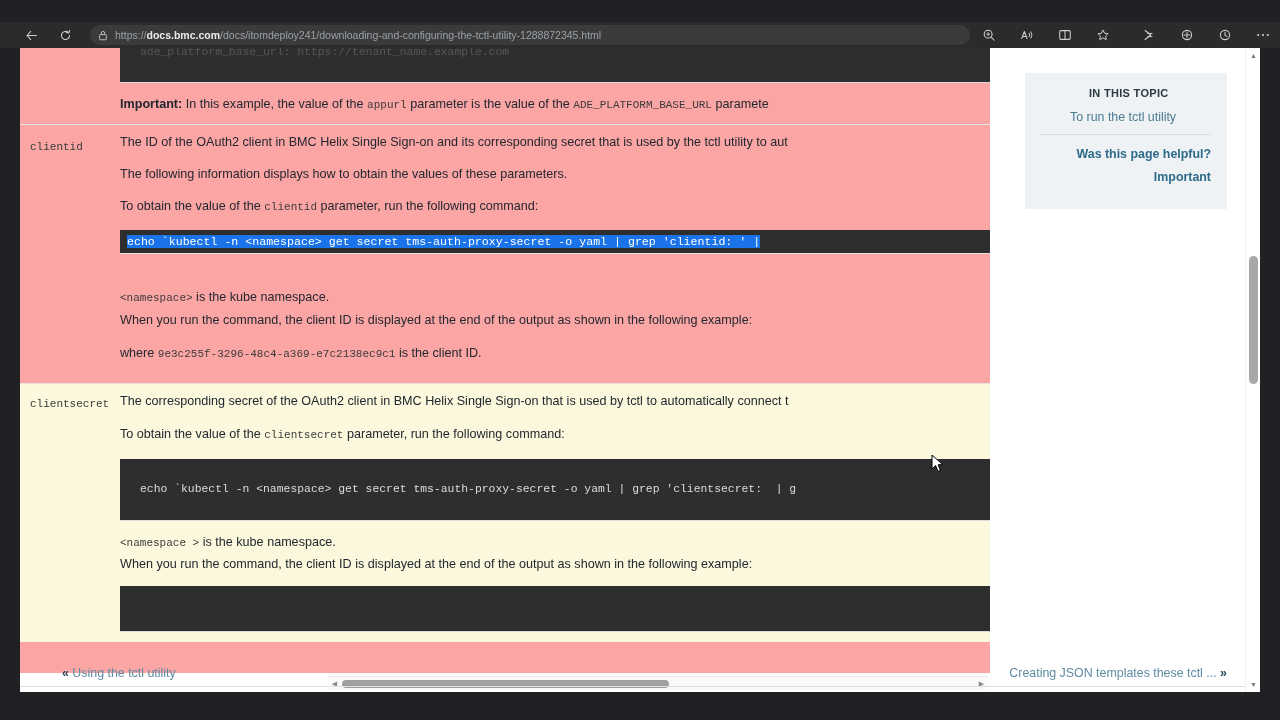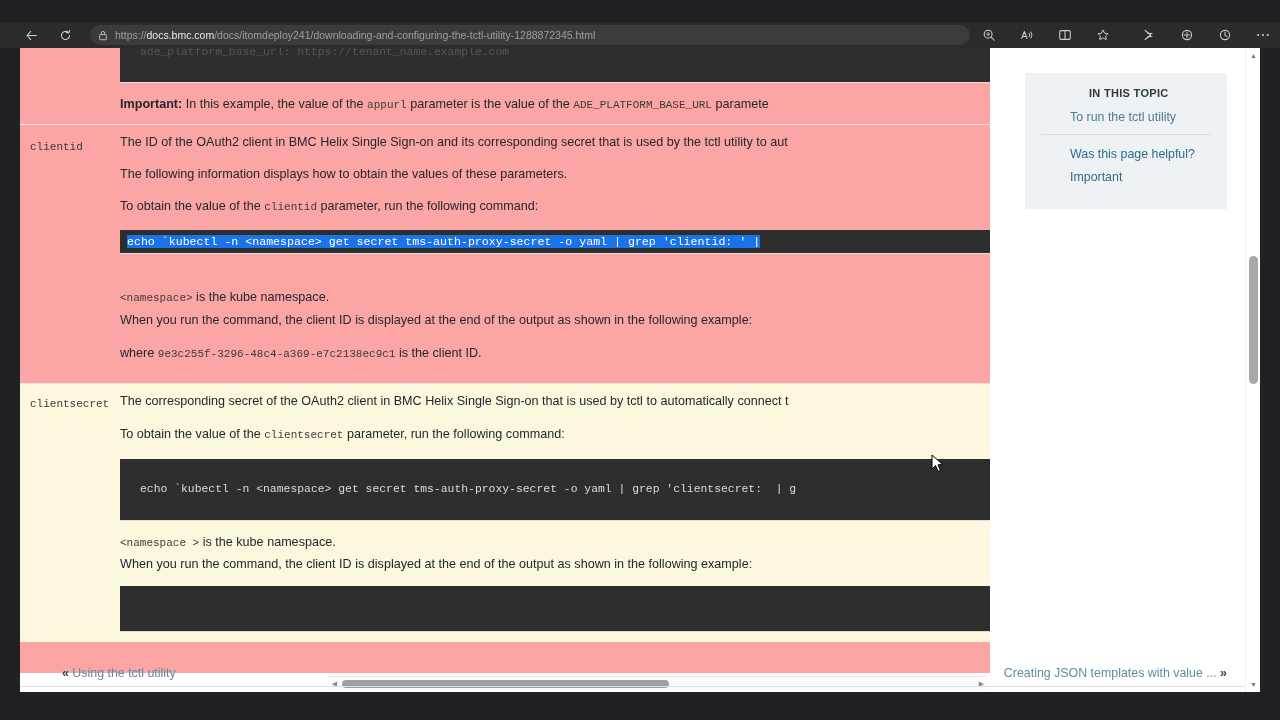--- a/index.html
+++ b/index.html
@@ -30,21 +30,21 @@
     flex: 1 1 auto; height: 20px; margin: 0 6px 0 2px;
     background: #3b3b3b; border-radius: 10px;
     display: flex; align-items: center; padding: 0 8px;
     min-width: 0;
   }
   #lock { color: #c8c8c8; margin-right: 7px; flex: 0 0 auto; display:flex; }
   #url {
     font-size: 10.5px; color: #9aa0a6; white-space: nowrap;
     overflow: hidden; text-overflow: ellipsis;
   }
-  #url .host { color: #e8eaed; font-weight: normal; }
+  #url .host { color: #e8eaed; font-weight: bold; }
   #right-icons { display: flex; align-items: center; flex: 0 0 auto; padding-right: 4px; }
 
   
   #viewport {
     position: absolute; left: 20px; top: 48px;
     width: 1240px; height: 644px;
     background: #ffffff;
     overflow: hidden;
   }
   
@@ -121,21 +121,21 @@
   }
   #rail h4 {
     font-size: 11px; letter-spacing: .3px; font-weight: bold;
     color: #2b3a42; margin-bottom: 11px; text-transform: uppercase; margin-left: 48px;
   }
   #rail a {
     display: block; font-size: 12.4px; color: #4a7b92;
     text-decoration: none; margin-bottom: 10px; margin-left: 29px;
   }
   #rail .divider { height: 1px; background: #d5dde1; margin: 6px 0 12px 0; }
-  #rail a.bold { color: #2e6b8a; font-weight: normal; margin-bottom: 9px; }
+  #rail a.bold { color: #2e6b8a; font-weight: bold; margin-bottom: 9px; text-align: right; }
 
   
   #hscroll {
     position: absolute; left: 308px; top: 628px; width: 660px; height: 14px;
     background: #fafafa; border-top: 1px solid #ececec;
     display: flex; align-items: center;
   }
   #hscroll .harrow { width: 13px; color: #8a8a8a; font-size: 7px; text-align: center; flex: 0 0 13px; }
   #hthumb {
     position: absolute; left: 14px; top: 3px; height: 8px; width: 327px;
@@ -307,21 +307,21 @@
         <div id="hthumb"></div>
       </div>
 
       <div id="footer">
         <div id="footer-rule"></div>
         <div id="fprev">
           <span class="chev">«</span>
           <span>Using the tctl utility</span>
         </div>
         <div id="fnext">
-          <span>Creating JSON templates with value ...</span>
+          <span>Creating JSON templates these tctl ...</span>
           <span class="chev">»</span>
         </div>
       </div>
 
     </div>
 
     <div id="vscroll">
       <div class="arrow up">▲</div>
       <div id="vthumb"></div>
       <div class="arrow down">▼</div>

